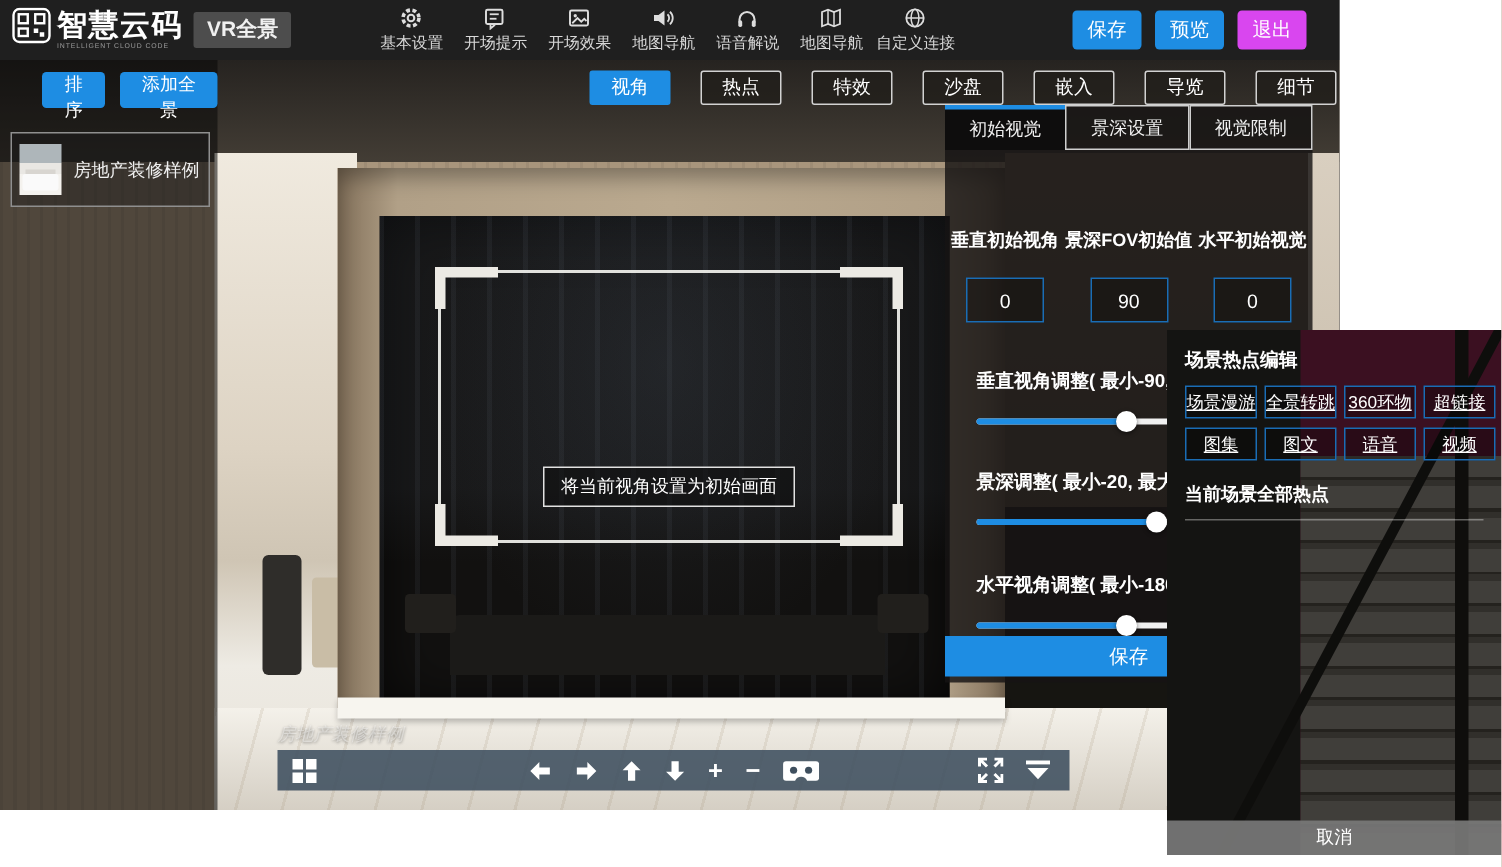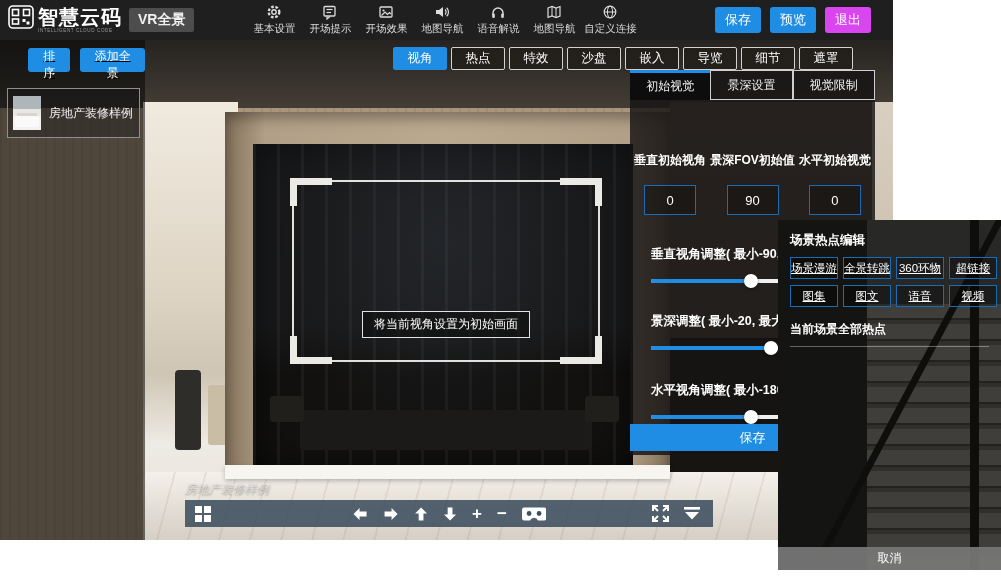--- a/index.html
+++ b/index.html
@@ -53,30 +53,30 @@
   .vf { position:absolute; left:292px; top:180px; width:308px; height:182px; border:2px solid rgba(242,242,238,.92); z-index:6; }
   .vf-c { position:absolute; width:42px; height:28px; }
   .vf-c.tl { left:-4px; top:-4px; border-top:7px solid #eceae4; border-left:7px solid #eceae4; }
   .vf-c.tr { right:-4px; top:-4px; border-top:7px solid #eceae4; border-right:7px solid #eceae4; }
   .vf-c.bl { left:-4px; bottom:-4px; border-bottom:7px solid #eceae4; border-left:7px solid #eceae4; }
   .vf-c.br { right:-4px; bottom:-4px; border-bottom:7px solid #eceae4; border-right:7px solid #eceae4; }
   .vf-btn { position:absolute; left:50%; transform:translateX(-50%); bottom:22px; background:rgba(15,15,15,.6); border:1px solid #e2e2e2; color:#fff; font-size:12px; padding:4px 11px; white-space:nowrap; cursor:pointer; font-family:inherit; }
 
   
   .sidebar { position:absolute; left:0; top:40px; width:145px; height:500px; background:rgba(8,8,8,.55); z-index:10; }
-  .sb-btns { display:flex; gap:10px; padding:8px 0 0 28px;text-decoration:underline; }
+  .sb-btns { display:flex; gap:10px; padding:8px 0 0 28px; }
   .sb-btn { background:#1e8de3; border:none; color:#fff; font-size:12px; height:24px; padding:0 10px; border-radius:3px; cursor:pointer; font-family:inherit; }
   .scene-item { position:absolute; left:7px; top:48px; width:133px; height:50px; border:1px solid #8f8f8f; background:rgba(25,25,25,.4); display:flex; align-items:center; cursor:pointer; }
   .scene-thumb { width:28px; height:34px; margin-left:5px; position:relative; overflow:hidden;
         background:linear-gradient(180deg,#aeb6ba 0 38%,#e9e7e3 38% 58%,#f4f2ee 58% 100%); }
   .scene-thumb::after { content:""; position:absolute; left:2px; right:2px; bottom:3px; height:11px; background:#fafafa; border-radius:2px; box-shadow:0 -5px 0 -2px #d8d5d0; }
   .scene-title { color:#f0f0f0; font-size:12px; margin-left:8px; white-space:nowrap; }
 
   
-  .tabbar { position:absolute; left:393px; top:47px; display:flex; gap:4px; z-index:12; }
+  .tabbar { position:absolute; left:393px; top:47px; display:flex; gap:20px; z-index:12; }
   .mtab { width:54px; height:23px; display:flex; align-items:center; justify-content:center; color:#fff; font-size:12.5px; background:rgba(32,29,26,.75); border:1px solid #d2d2d2; border-radius:2px; cursor:pointer; }
   .mtab.active { background:#1e8de3; border-color:#1e8de3; }
 
   
   .watermark { position:absolute; left:185px; top:481px; color:rgba(255,255,255,.38); font-size:12px; font-style:italic; z-index:7; text-shadow:0 1px 2px rgba(0,0,0,.4); }
   .toolbar { position:absolute; left:185px; top:500px; width:528px; height:27px; background:rgba(62,79,94,.88); z-index:12; display:flex; align-items:center; }
   .tb-left { padding-left:8px; display:flex; align-items:center; cursor:pointer; }
   .tb-center { position:absolute; left:50%; transform:translateX(-50%); display:flex; align-items:center; gap:15px; }
   .tb-right { margin-left:auto; display:flex; align-items:center; gap:14px; padding-right:12px; }
   .tb-ic { display:flex; align-items:center; justify-content:center; cursor:pointer; }
@@ -92,21 +92,21 @@
   .field-lbl { color:#fff; font-size:12px; font-weight:600; white-space:nowrap; }
   .field input { margin-top:16px; width:52px; height:30px; background:rgba(0,0,0,.25); border:1px solid #1a6db5; color:#fff; font-size:13px; text-align:center; font-family:inherit; }
   .slider-group { position:absolute; left:21px; width:204px; }
   .slider-lbl { color:#fff; font-size:12.5px; font-weight:600; white-space:nowrap; }
   .slider { position:relative; margin-top:16px; height:4px; background:#f0f0f0; border-radius:2px; cursor:pointer; }
   .slider-fill { position:absolute; left:0; top:0; height:4px; background:#1e8de3; border-radius:2px; }
   .slider-thumb { position:absolute; top:-5px; width:14px; height:14px; background:#fff; border-radius:50%; box-shadow:0 1px 3px rgba(0,0,0,.5); }
   .set-save { position:absolute; left:0; top:354px; width:100%; height:27px; background:#1e8de3; border:none; color:#fff; font-size:13px; cursor:pointer; font-family:inherit; }
 
   
-  .hotspot { position:absolute; left:778px; top:220px; width:223px; height:350px; z-index:40; overflow:hidden; background:#737373; }
+  .hotspot { position:absolute; left:778px; top:220px; width:223px; height:350px; z-index:40; overflow:hidden; background:#be185d; }
   .hs-bg { position:absolute; inset:0; }
   .hs-wall { position:absolute; left:0; top:0; width:40%; height:100%; background:#2a2724; }
   .hs-stairs { position:absolute; left:40%; top:24%; width:60%; height:76%;
         background:repeating-linear-gradient(to top,#cfc8be 0 15px,#978e83 15px 19px,#655c51 19px 21px); }
   .hs-rail { position:absolute; left:52%; top:-10%; width:7px; height:130%; background:#12100d; transform:rotate(28deg); }
   .hs-post { position:absolute; left:86%; top:0; width:9px; height:100%; background:#14120f; }
   .hs-dim { position:absolute; inset:0; background:rgba(14,13,12,.74); }
   .hs-content { position:absolute; inset:0; }
   .hs-title { color:#fff; font-size:12.5px; font-weight:600; padding:12px 0 0 12px; }
   .hs-grid { display:grid; grid-template-columns:repeat(4,48px); gap:6px 5px; padding:8px 0 0 12px; }

